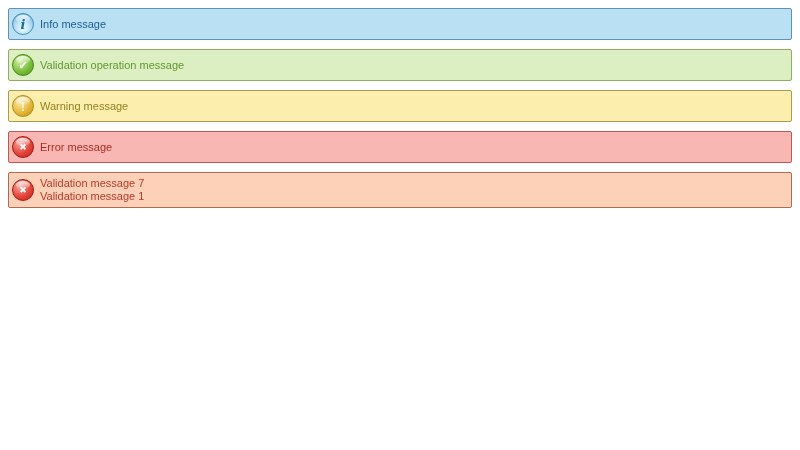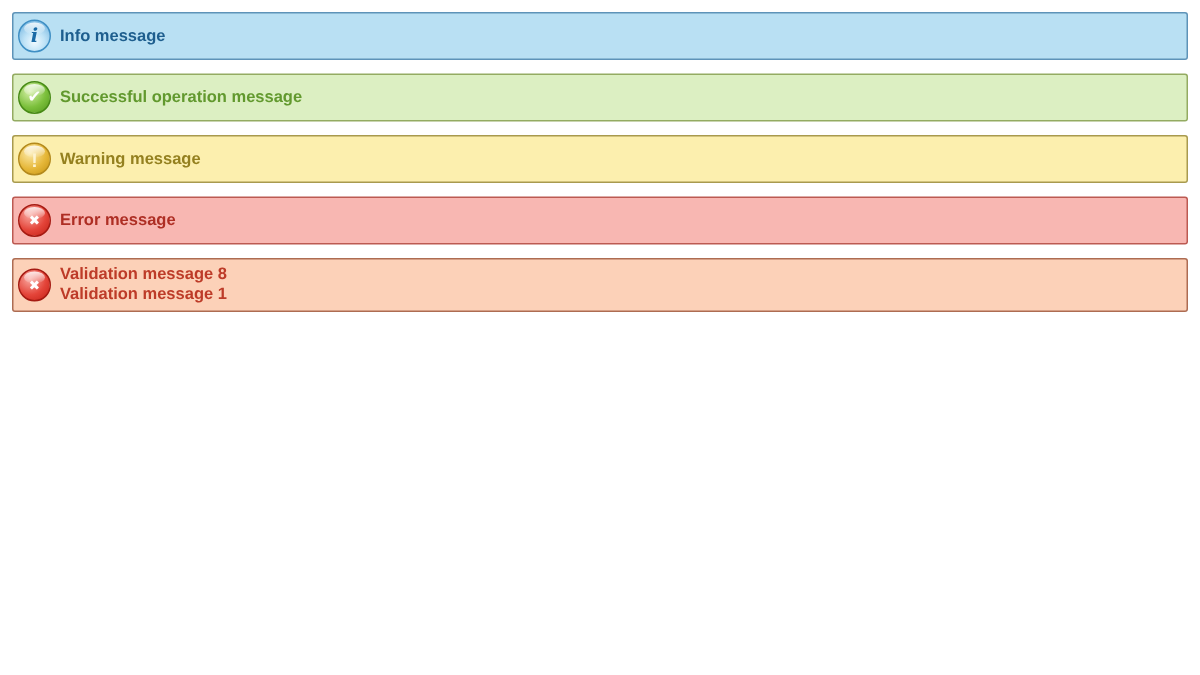--- a/index.html
+++ b/index.html
@@ -24,21 +24,21 @@
     min-height: 27px;
     margin-bottom: 9px;
     padding: 4px 10px 4px 3px;
     border: 1px solid;
     border-radius: 2px;
   }
   .alert .msg {
     font-size: 11px;
     line-height: 13px;
   }
-  .alert .line { display: block; font-weight: bold; }
+  .alert .line { display: block; }
 
   
   .alert-info       { background: #b9e0f3; border-color: #5e93b8; color: #1e5e8e; }
   .alert-success    { background: #dcefc2; border-color: #94ab62; color: #62992e; }
   .alert-warning    { background: #fcefae; border-color: #a89a4e; color: #94801f; }
   .alert-error      { background: #f8b7b2; border-color: #bc5a52; color: #ae2e24; }
   .alert-validation { background: #fcd1b8; border-color: #ad6c52; color: #bd3b28; }
 
   
   .orb {
@@ -107,21 +107,21 @@
     <div class="msg">
       <span class="line">Info message</span>
     </div>
   </div>
 
   <div class="alert alert-success">
     <span class="orb orb-success">
       <span class="glyph">✔</span>
     </span>
     <div class="msg">
-      <span class="line">Successful operation message</span>
+      <span class="line">Validation operation message</span>
     </div>
   </div>
 
   <div class="alert alert-warning">
     <span class="orb orb-warning">
       <span class="glyph">!</span>
     </span>
     <div class="msg">
       <span class="line">Warning message</span>
     </div>
@@ -134,18 +134,18 @@
     <div class="msg">
       <span class="line">Error message</span>
     </div>
   </div>
 
   <div class="alert alert-validation">
     <span class="orb orb-error">
       <span class="glyph">✖</span>
     </span>
     <div class="msg">
-      <span class="line">Validation message 8</span>
+      <span class="line">Validation message 7</span>
       <span class="line">Validation message 1</span>
     </div>
   </div>
 
 </div>
 
 </body></html>

